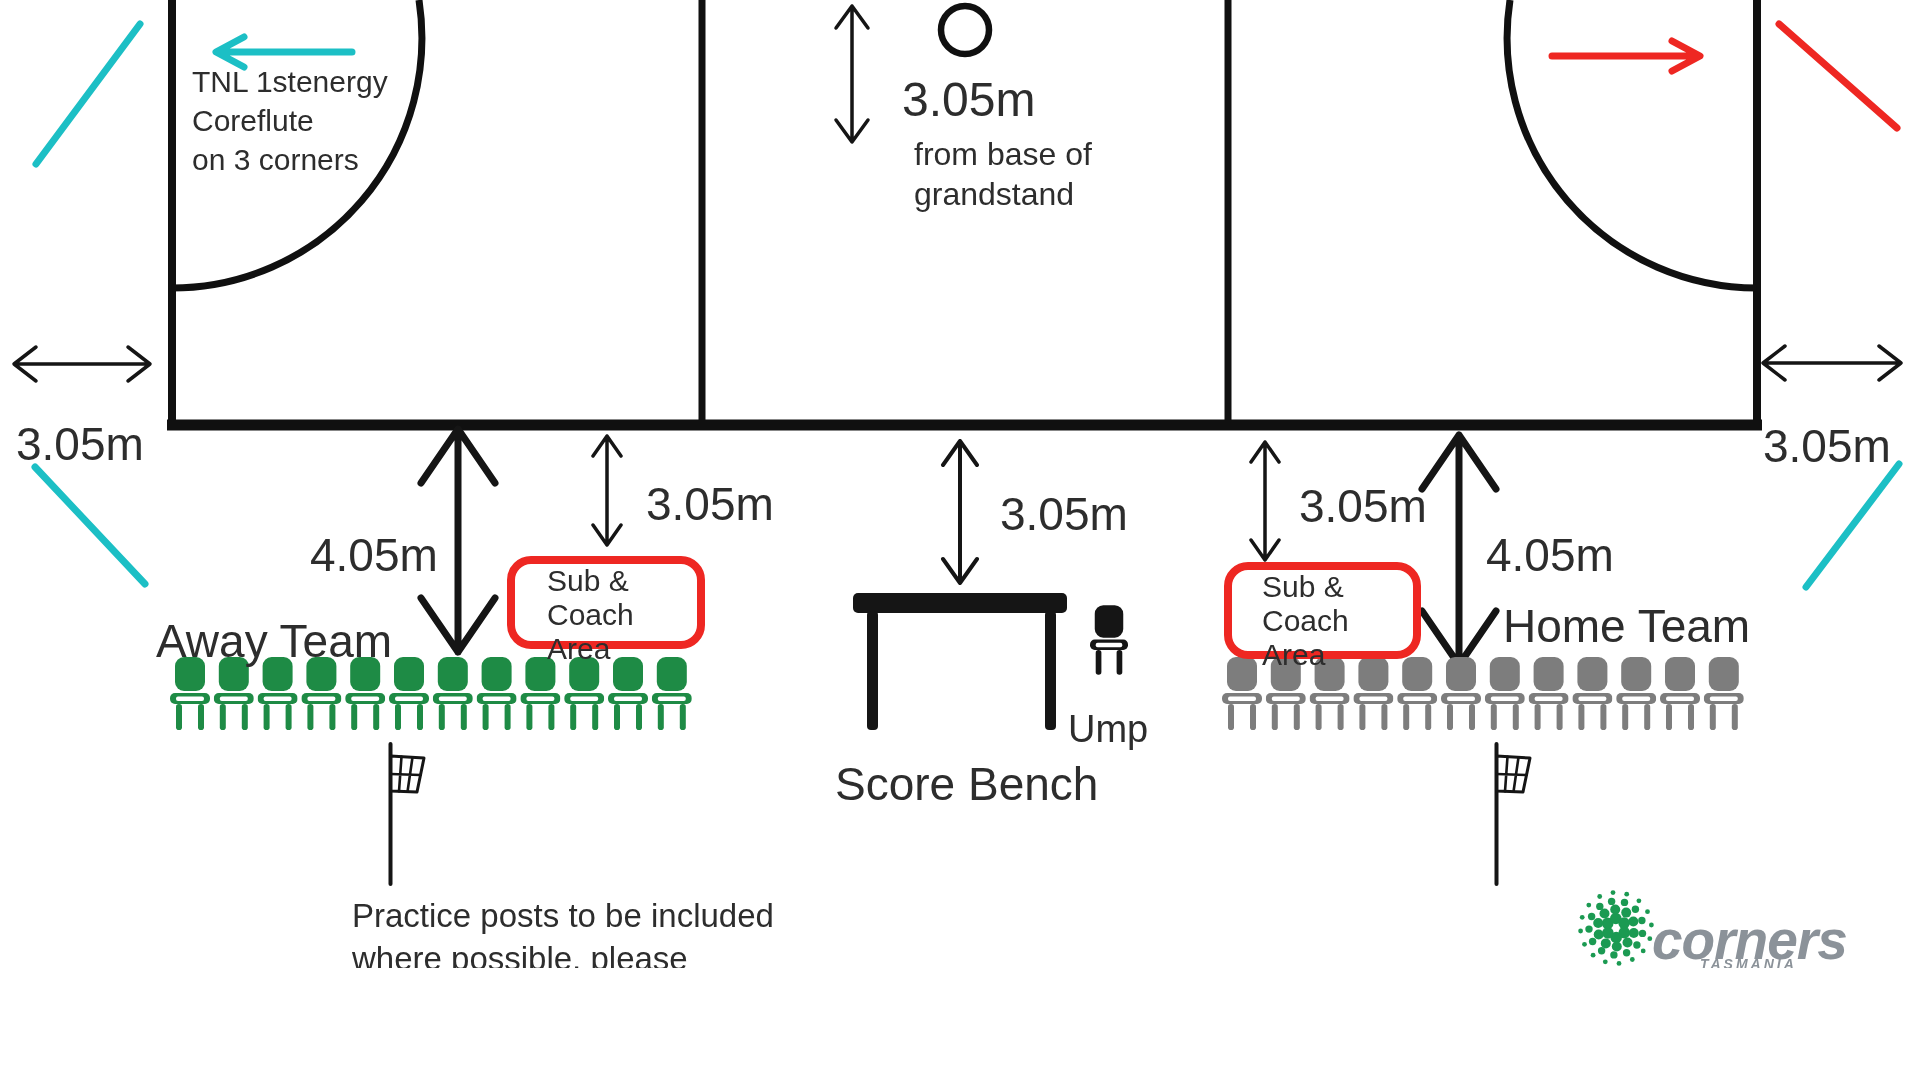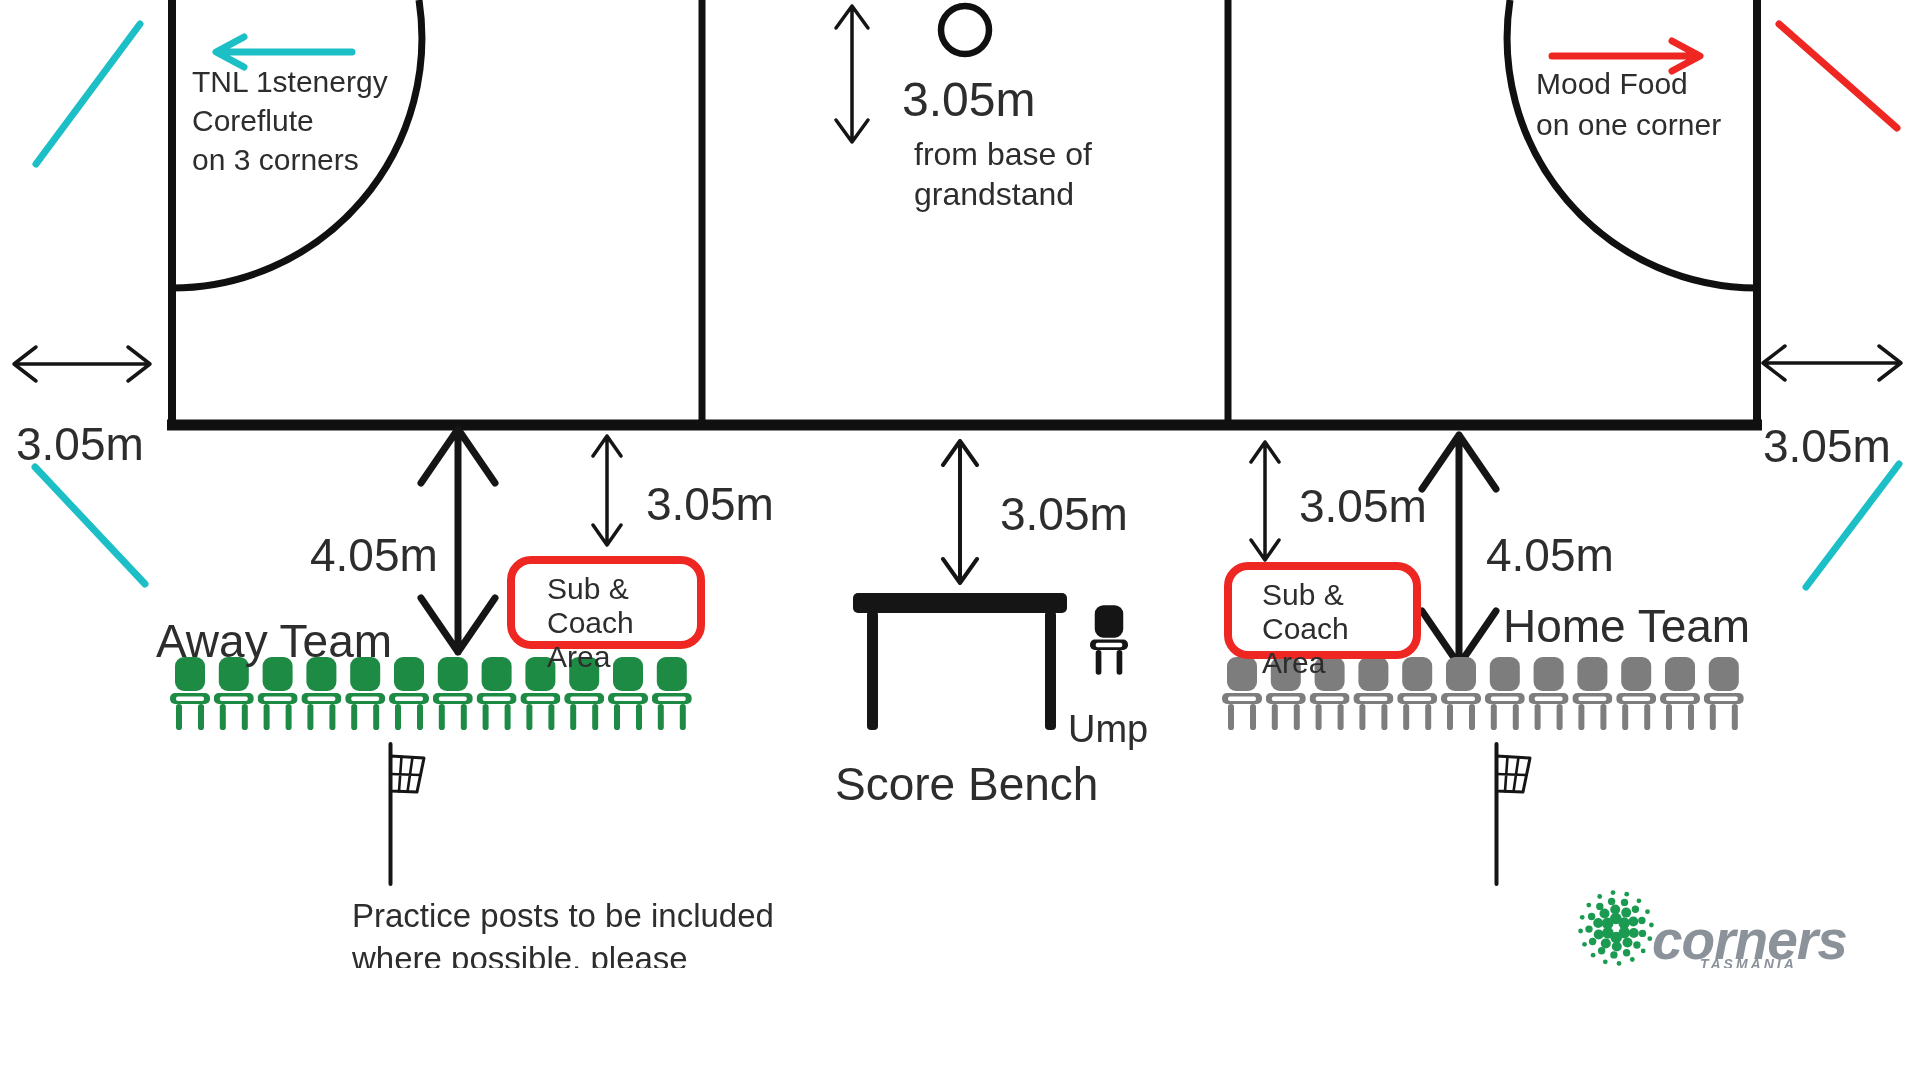--- a/index.html
+++ b/index.html
@@ -3,21 +3,21 @@
 <meta charset="utf-8">
 <style>
   html,body{margin:0;padding:0;background:#ffffff;}
   #stage{position:relative;width:1920px;height:968px;background:#ffffff;overflow:hidden;
          font-family:"Liberation Sans", sans-serif;}
   svg{position:absolute;left:0;top:0;}
   .t{position:absolute;white-space:nowrap;color:#2d2d2d;}
   .t div{white-space:nowrap;}
   .redbox{position:absolute;border:8px solid #ee2722;border-radius:24px;box-sizing:border-box;
           color:#2d2d2d;}
-  .redbox .inner{padding-top:8px;}
+  .redbox .inner{padding-top:0;}
   .brand{font-weight:bold;font-style:italic;letter-spacing:-1px;}
   .region{font-weight:bold;font-style:italic;letter-spacing:3px;}
 </style>
 </head>
 <body>
 
 <div id="stage">
 
   <svg width="1920" height="1080" viewBox="0 0 1920 1080">
     <defs>
@@ -165,24 +165,20 @@
         <circle cx="33.8" cy="10.7" r="2.4"></circle>
       </g>
   </svg>
 
   <div class="t" style="left:192px;top:62px;font-size:30px;line-height:39px;">
     <div>TNL 1stenergy</div>
     <div>Coreflute</div>
     <div>on 3 corners</div>
   </div>
 
-  <div class="t" style="left:1536px;top:63px;font-size:30px;line-height:41px;">
-    <div>Mood Food</div>
-    <div>on one corner</div>
-  </div>
 
   <div class="t" style="left:902px;top:72px;font-size:48px;">3.05m</div>
   <div class="t" style="left:906px;top:134px;font-size:32px;line-height:40px;margin-left:8px;">
     <div>from base of</div>
     <div>grandstand</div>
   </div>
 
   <div class="t" style="left:16px;top:417px;font-size:46px;">3.05m</div>
   <div class="t" style="left:1763px;top:419px;font-size:46px;">3.05m</div>
 

